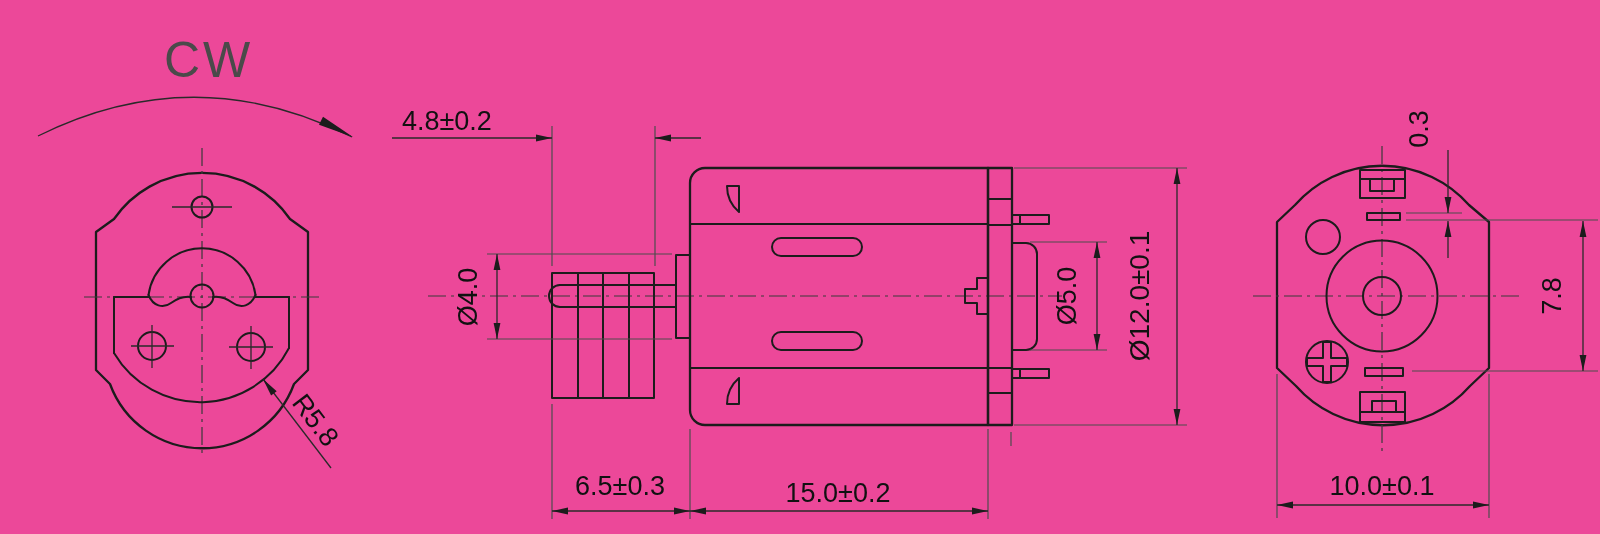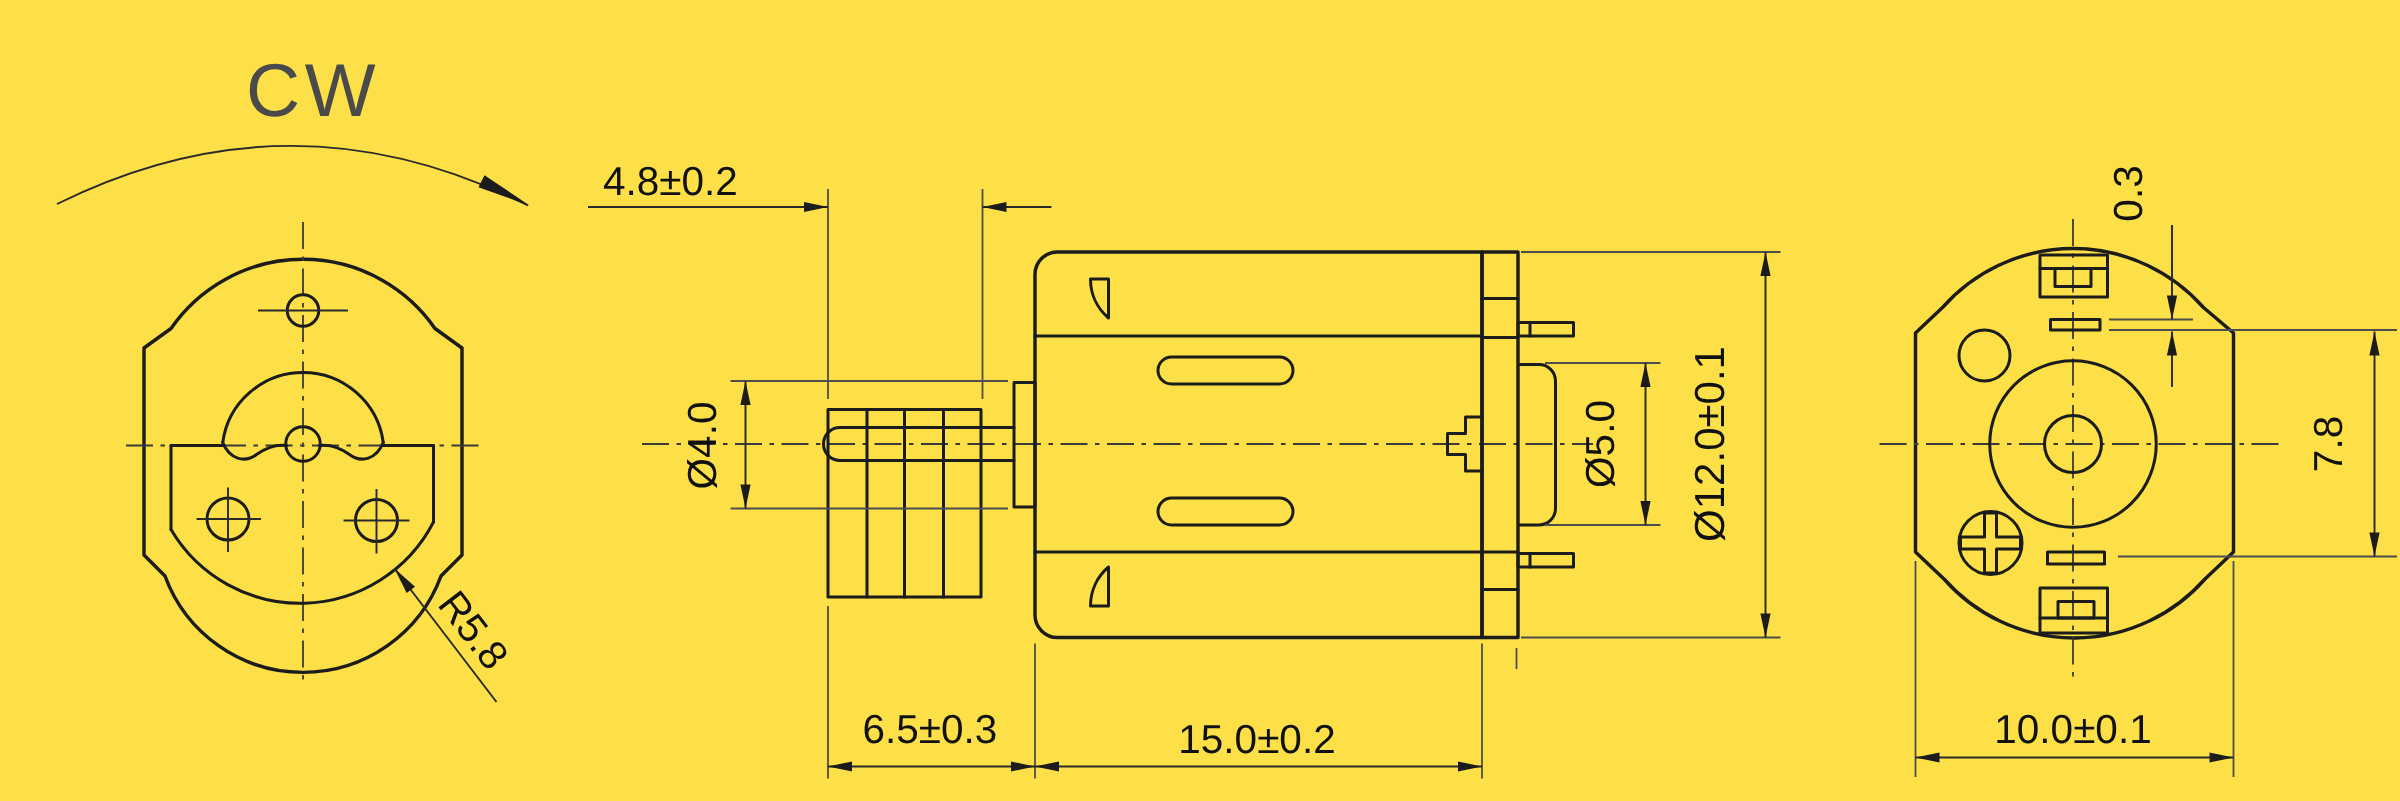--- a/index.html
+++ b/index.html
@@ -1,16 +1,16 @@
 <!DOCTYPE html>
 <html><head>
 <meta charset="utf-8">
 <style>
   html,body{margin:0;padding:0;background:#ffffff;}
-  #canvas{width:1600px;height:534px;background:#fde047;position:relative;overflow:hidden;}
+  #canvas{width:1600px;height:534px;background:#ec4899;position:relative;overflow:hidden;}
   svg{display:block;}
   .ol  {stroke:#1c1c1c;stroke-width:2;fill:none;stroke-linecap:round;stroke-linejoin:round;}
   .ol2 {stroke:#1c1c1c;stroke-width:2.3;fill:none;stroke-linejoin:round;}
   .tl  {stroke:#4d4d4d;stroke-width:1.2;fill:none;}               
   .dl  {stroke:#2a2a2a;stroke-width:1.3;fill:none;}               
   .cl  {stroke:#3a3a3a;stroke-width:1.2;fill:none;stroke-dasharray:18 5 3 5;} 
   .arr {fill:#1c1c1c;stroke:none;}
   .dim-text{font-family:"Liberation Sans", sans-serif;font-size:27px;fill:#111;}
   .dim-text-lg{font-family:"Liberation Sans", sans-serif;font-size:28px;fill:#111;}
   .cw-text{font-family:"Liberation Sans", sans-serif;font-size:50px;fill:#4a4a4a;letter-spacing:3px;}

